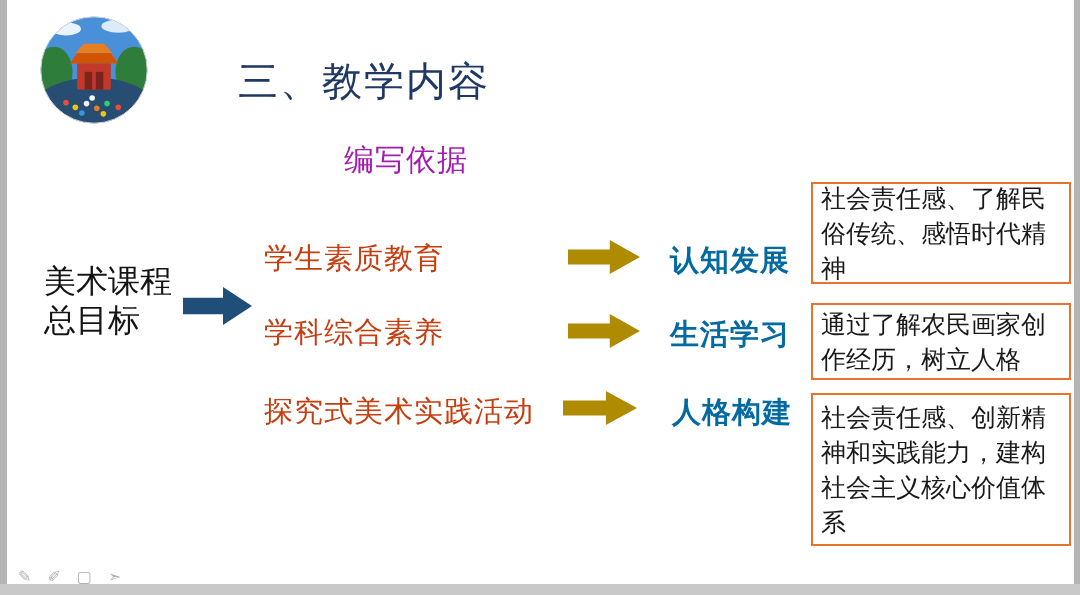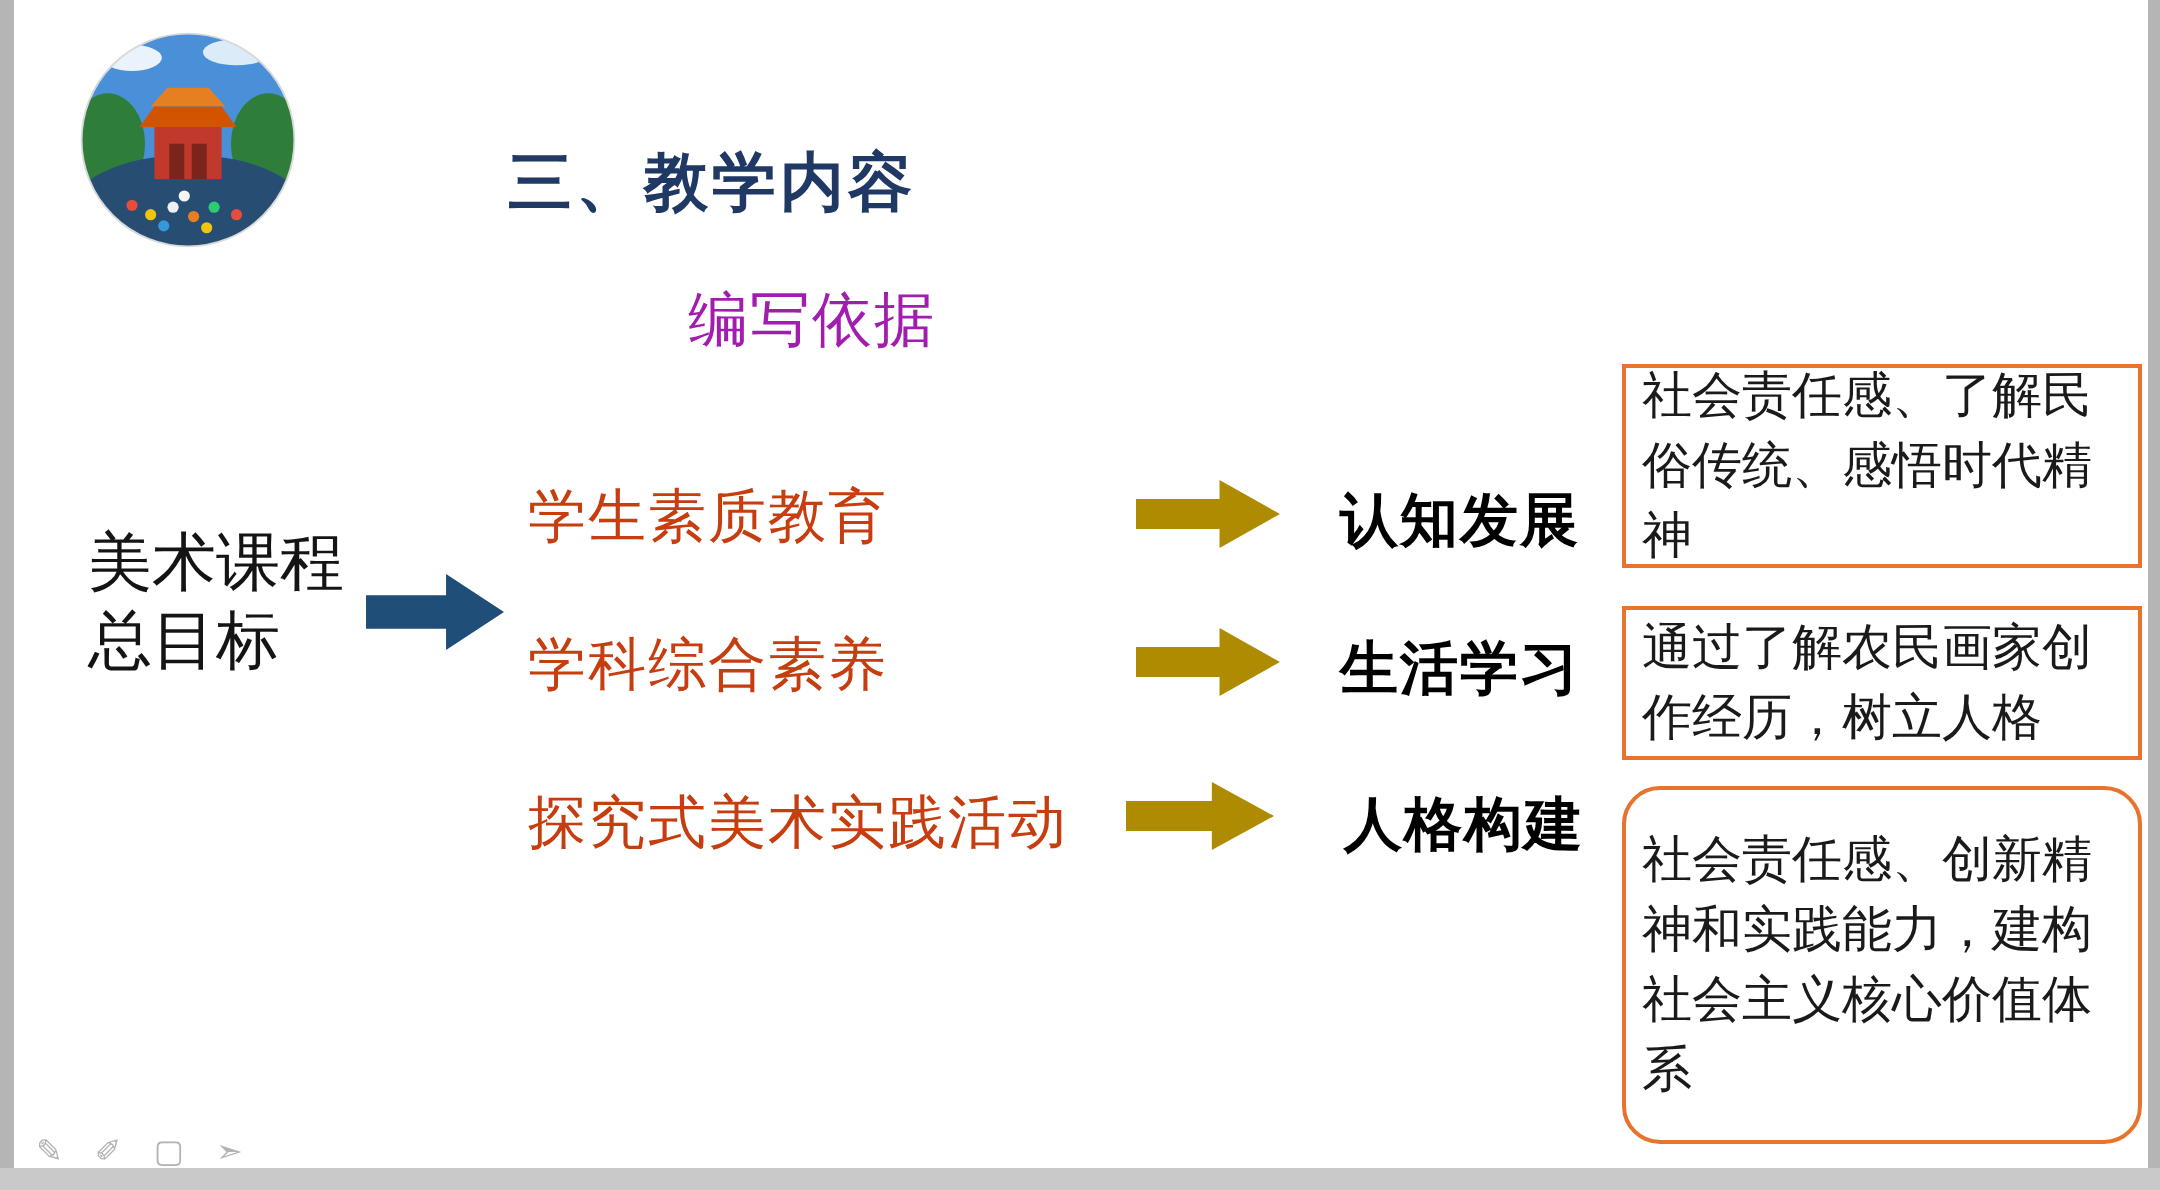--- a/index.html
+++ b/index.html
@@ -11,22 +11,22 @@
   .edge{position:absolute;top:0;bottom:0;width:7px;background:#b5b5b5;z-index:1;}
   .edge.left{left:0;}
   .edge.right{right:0;width:6px;}
   .bottom-bar{position:absolute;left:0;right:0;bottom:0;height:11px;background:#c9c9c9;z-index:1;}
 
   
   .logo{position:absolute;left:38px;top:10px;width:112px;height:120px;}
   .logo svg{width:100%;height:100%;display:block;}
 
   
-  .title{position:absolute;left:238px;top:54px;margin:16px;
-         font-size:32px;font-weight:bold;color:#1F3864;letter-spacing:2px;}
+  .title{position:absolute;left:238px;top:54px;margin:0;
+         font-size:40px;font-weight:normal;color:#1F3864;letter-spacing:2px;}
   .subtitle{position:absolute;left:344px;top:140px;
             font-size:30px;font-weight:500;color:#a21caf;letter-spacing:1px;}
 
   
   .source-label{position:absolute;left:44px;top:262px;
                 font-size:32px;font-weight:500;color:#141414;
                 line-height:1.22;white-space:pre-line;}
 
   
   .arrow{position:absolute;
@@ -38,33 +38,33 @@
   .arrow-2{left:568px;top:314px;width:72px;height:34px;}
   .arrow-3{left:563px;top:391px;width:74px;height:34px;}
 
   
   .mid{position:absolute;font-size:29px;font-weight:normal;color:#C63D0F;letter-spacing:1px;}
   .mid-1{left:264px;top:239px;}
   .mid-2{left:264px;top:313px;}
   .mid-3{left:264px;top:392px;}
 
   
-  .rt{position:absolute;font-size:29px;font-weight:bold;color:#000000;letter-spacing:1px;}
+  .rt{position:absolute;font-size:29px;font-weight:bold;color:#0369a1;letter-spacing:1px;}
   .rt-1{left:670px;top:241px;}
   .rt-2{left:670px;top:315px;}
   .rt-3{left:672px;top:393px;}
 
   
   .note{position:absolute;left:811px;width:260px;box-sizing:border-box;
         border:2px solid #E8732C;background:#ffffff;color:#1a1a1a;
         font-size:25px;line-height:1.4;padding:2px 8px;
         display:flex;align-items:center;}
   .note-1{top:182px;height:102px;}
   .note-2{top:303px;height:77px;}
-  .note-3{top:393px;height:179px;border-radius:19px;}
+  .note-3{top:393px;height:153px;}
 
   
   .annot-tools{position:absolute;left:18px;top:569px;z-index:2;
                display:flex;gap:16px;color:#9f9f9f;opacity:.8;font-size:16px;}
   .annot-tools span{cursor:pointer;line-height:1;}
 </style>
 </head>
 <body>
 
 <div class="screen">

